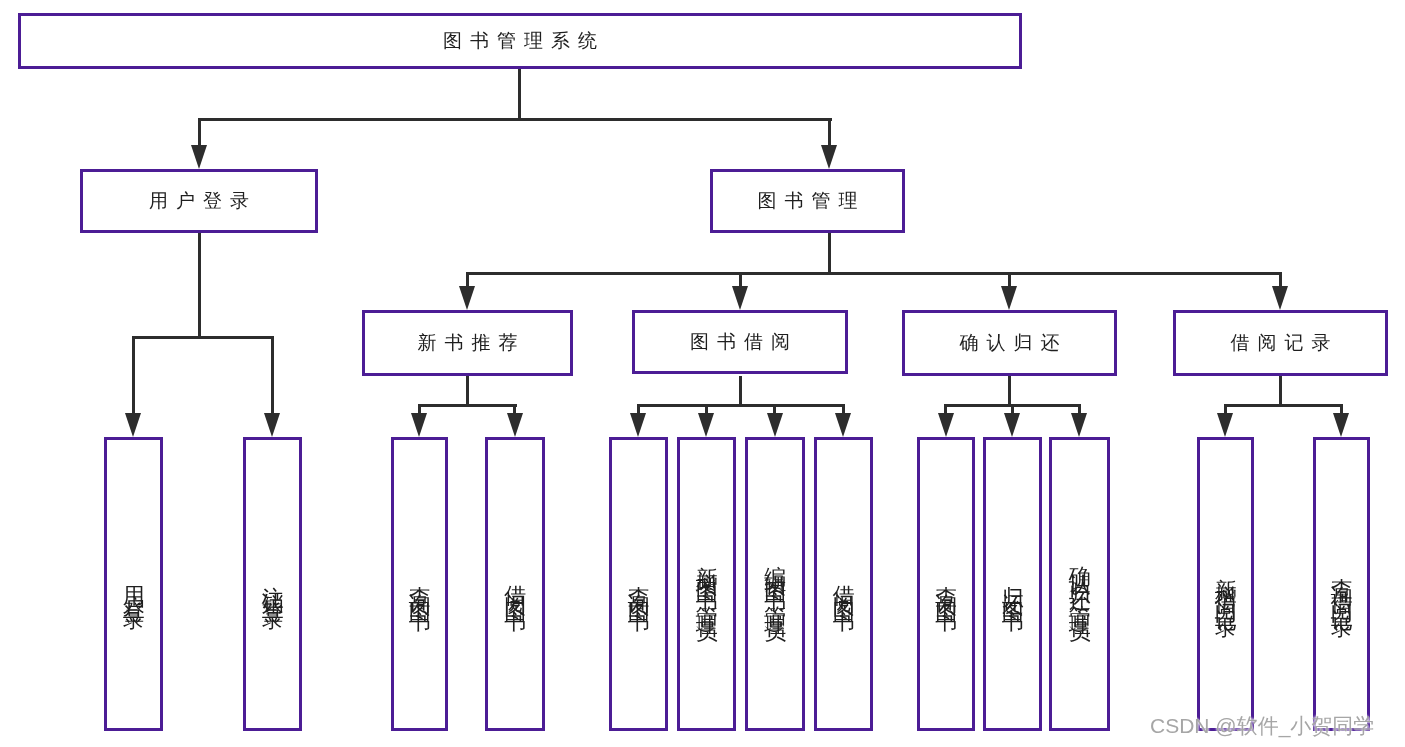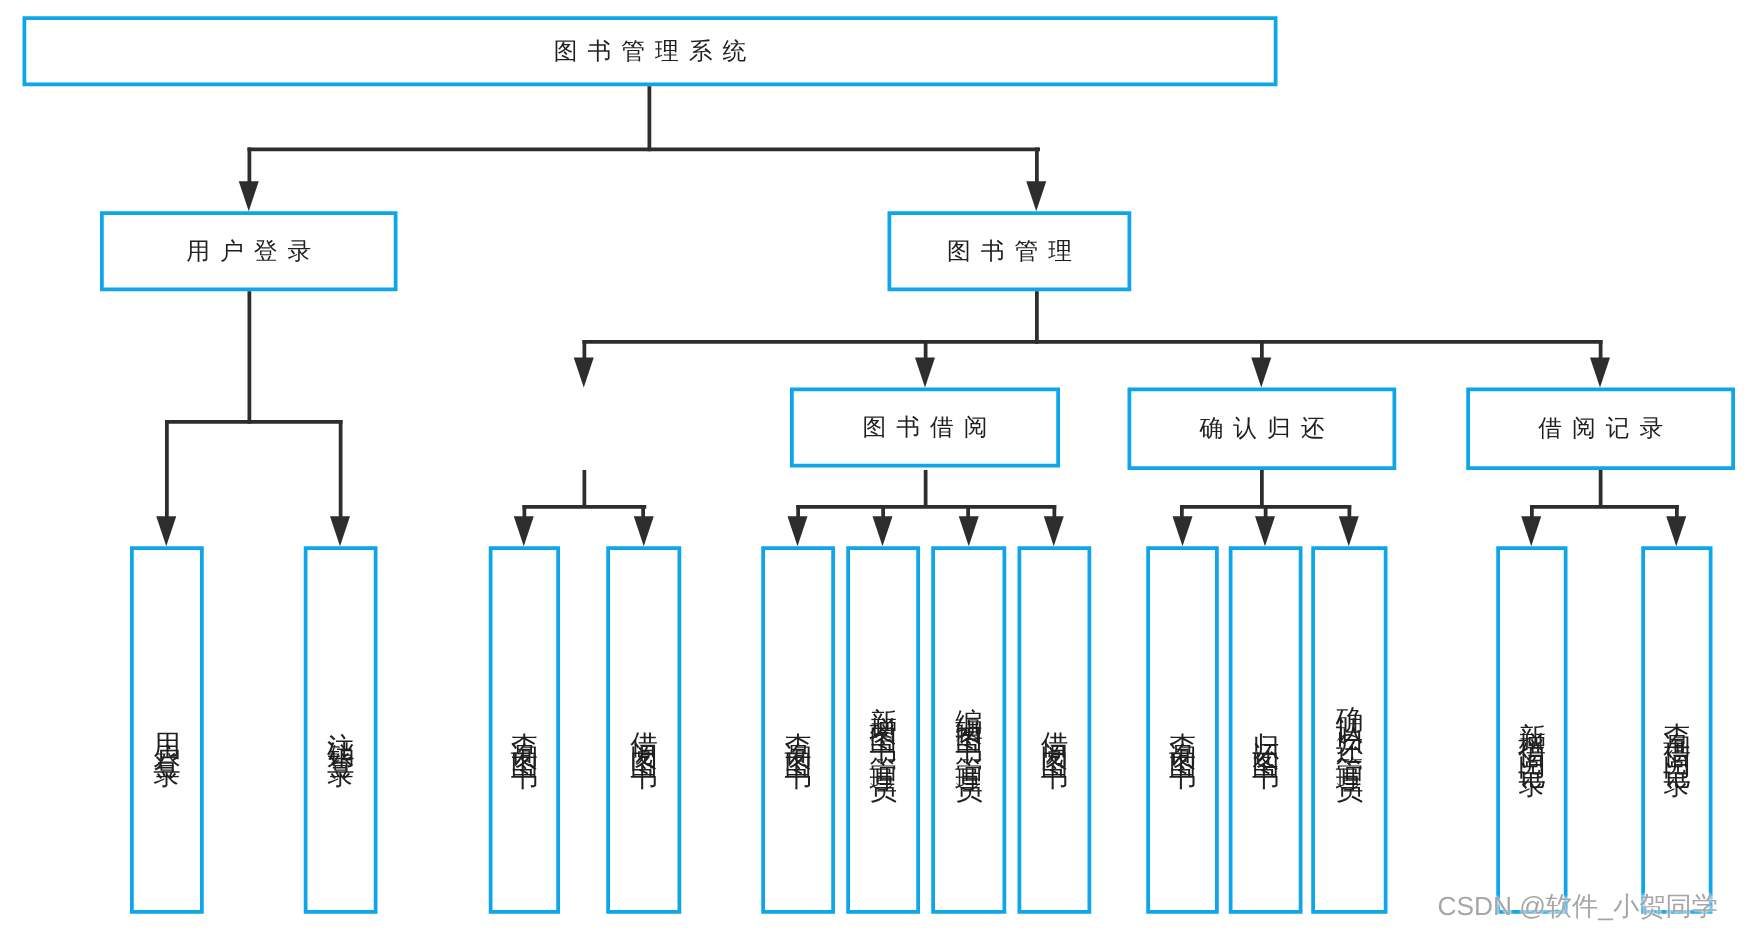--- a/index.html
+++ b/index.html
@@ -2,21 +2,21 @@
 <html><head>
 <meta charset="utf-8">
 <style>
   html,body{margin:0;padding:0;background:#fff;}
   .canvas{
     position:relative;width:1405px;height:747px;background:#ffffff;
     font-family:"Liberation Sans",sans-serif;color:#1f1f1f;overflow:hidden;
   }
   .node{
     position:absolute;box-sizing:border-box;background:#ffffff;
-    border:3px solid #0ea5e9;display:flex;align-items:center;justify-content:center;
+    border:3px solid #4c1d95;display:flex;align-items:center;justify-content:center;
   }
   .node.hz span{font-size:19px;letter-spacing:8px;text-indent:8px;white-space:nowrap;}
   .node.vt span{
     writing-mode:vertical-rl;text-orientation:mixed;
     font-size:22px;letter-spacing:8px;line-height:1.2;white-space:nowrap;
   }
   .vl{position:absolute;width:3px;background:#2d2d2d;}
   .hl{position:absolute;height:3px;background:#2d2d2d;}
   .ar{
     position:absolute;width:0;height:0;
@@ -38,20 +38,23 @@
     <span>图书管理系统</span>
   </div>
 
   <div class="node hz" style="left:80px;top:169px;width:238px;height:64px">
     <span>用户登录</span>
   </div>
   <div class="node hz" style="left:710px;top:169px;width:195px;height:64px">
     <span>图书管理</span>
   </div>
 
+  <div class="node hz" style="left:362px;top:310px;width:211px;height:66px">
+    <span>新书推荐</span>
+  </div>
   <div class="node hz" style="left:632px;top:310px;width:216px;height:64px">
     <span>图书借阅</span>
   </div>
   <div class="node hz" style="left:902px;top:310px;width:215px;height:66px">
     <span>确认归还</span>
   </div>
   <div class="node hz" style="left:1173px;top:310px;width:215px;height:66px">
     <span>借阅记录</span>
   </div>
 

